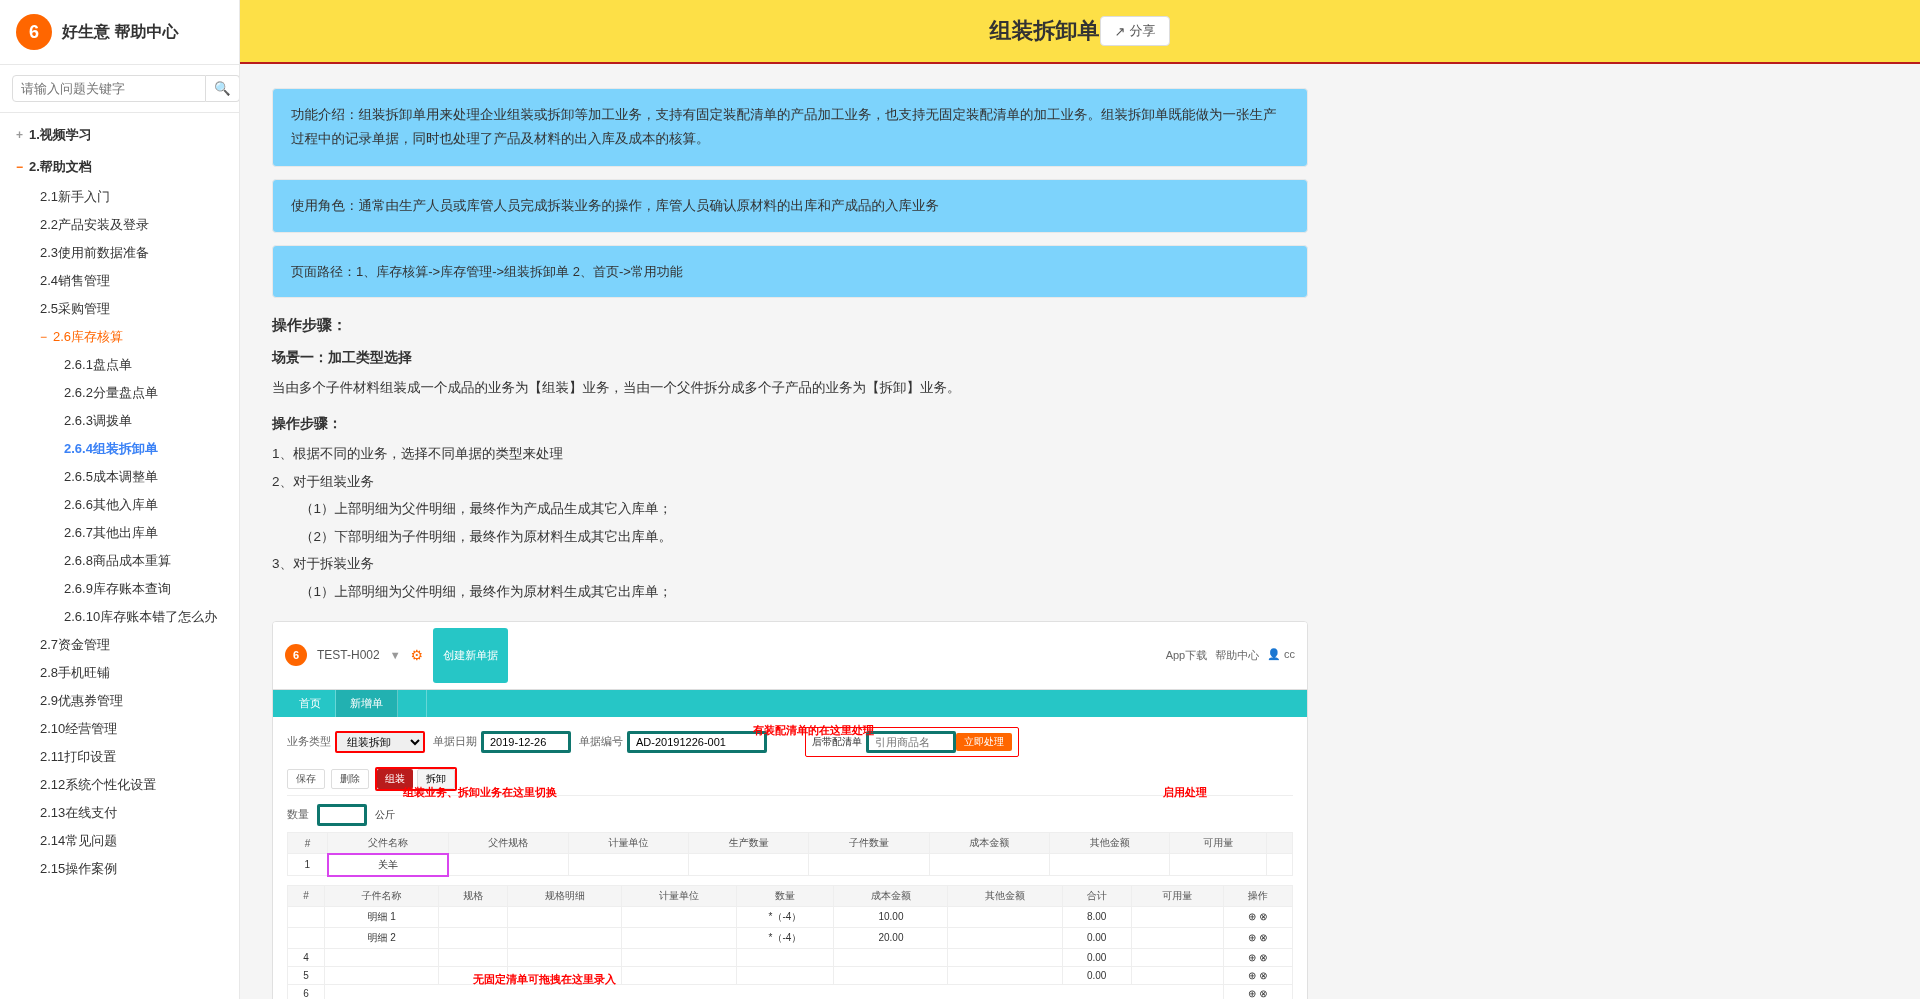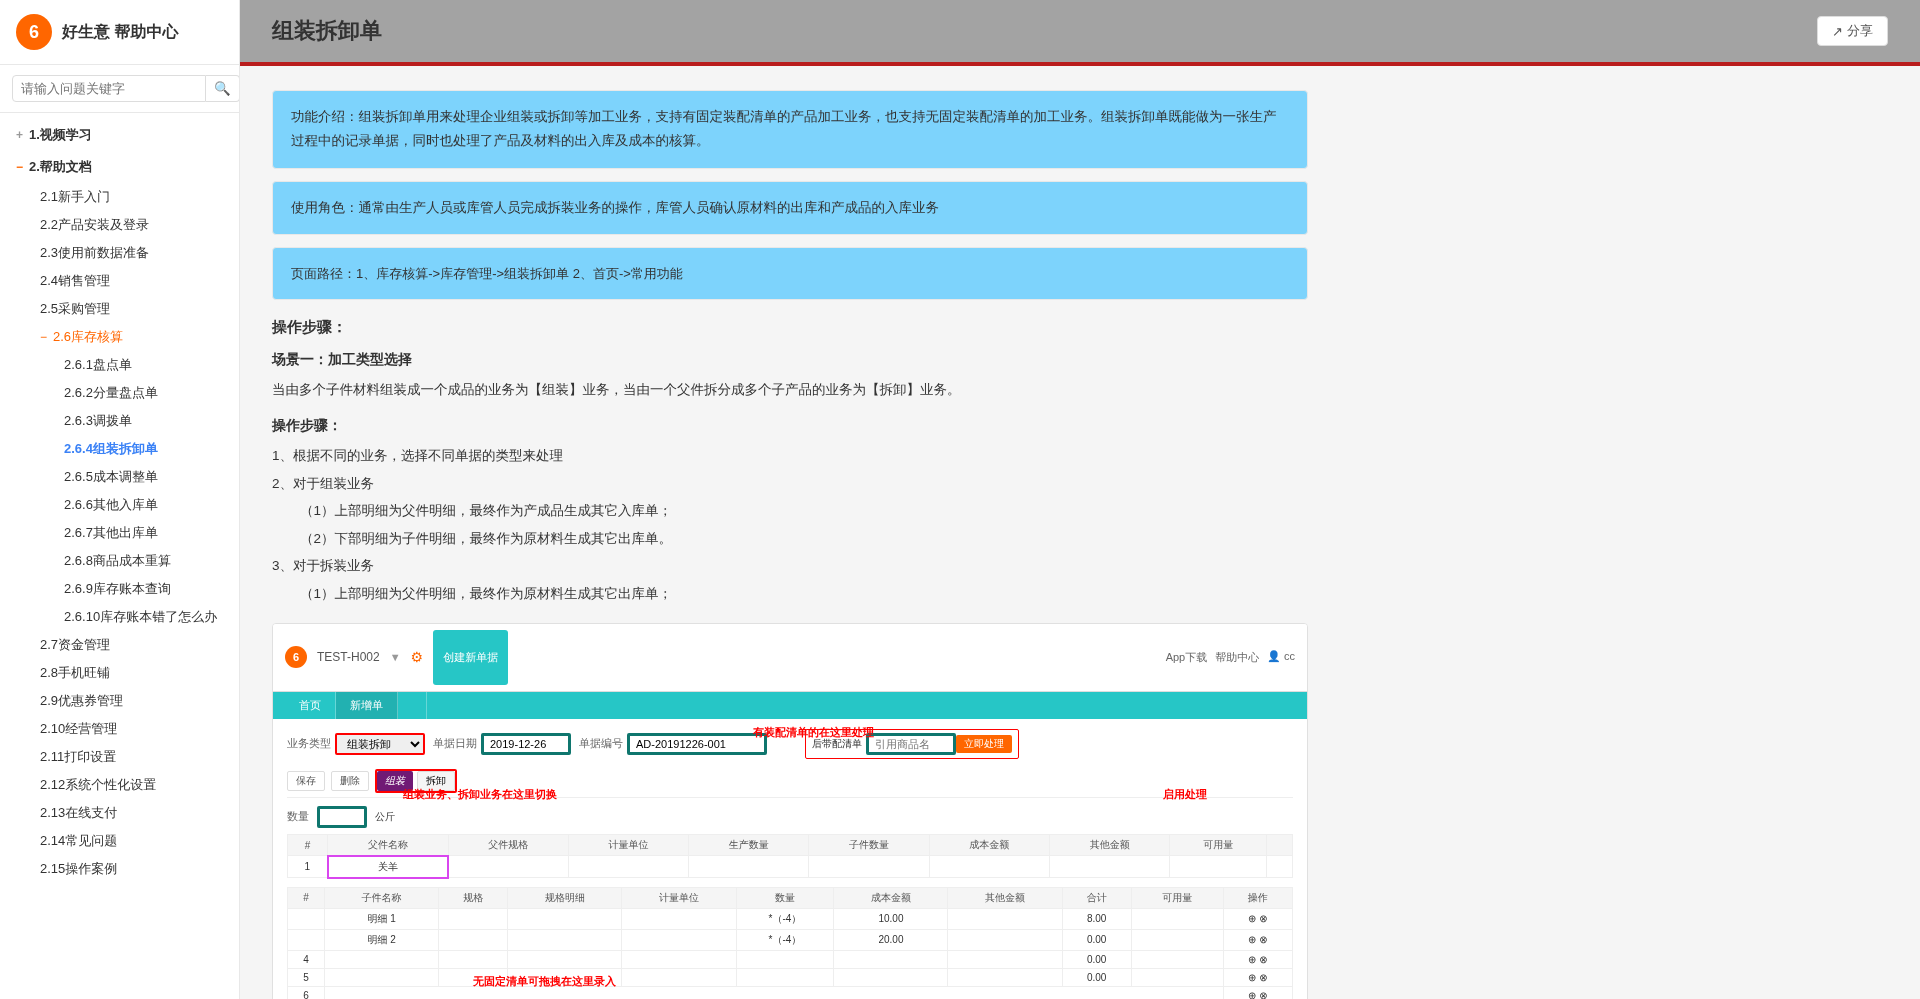--- a/index.html
+++ b/index.html
@@ -77,26 +77,26 @@
     .nav-sub .nav-item.current { color: #f60; font-weight: bold; }
 
     
     #main {
       flex: 1;
       overflow-y: auto;
       background: #f5f5f5;
       padding: 0;
     }
     .main-header {
-      background: #a3a3a3;
+      background: #fde047;
       padding: 16px 32px;
-      border-bottom: 4px solid #b91c1c;
-      display: flex;
-      align-items: center;
-      justify-content: space-between;
+      border-bottom: 2px solid #b91c1c;
+      display: flex;
+      align-items: center;
+      justify-content: center;
     }
     .page-title {
       font-size: 22px;
       font-weight: bold;
       color: #333;
     }
     .share-btn {
       border: 1px solid #ddd;
       background: #fff;
       padding: 5px 14px;
@@ -484,21 +484,21 @@
               <button class="mock-search-confirm">立即处理</button>
             </div>
           </div>
 
           <div style="position:absolute; top: 6px; left: 480px; color: red; font-size: 11px; font-weight: bold; white-space:nowrap;">有装配清单的在这里处理</div>
 
           <div class="mock-toolbar">
             <button class="mock-tool-btn">保存</button>
             <button class="mock-tool-btn">删除</button>
             <div style="border:2px solid red; border-radius:2px; display:flex; gap:4px;">
-              <button class="mock-process-btn" style="background:#701a75;color:#fff;border:none;font-style:italic;">组装</button>
+              <button class="mock-process-btn" style="background:#b91c1c;color:#fff;border:none;">组装</button>
               <button class="mock-process-btn">拆卸</button>
             </div>
           </div>
 
           <div style="position:absolute; top: 68px; left: 130px; color: red; font-size: 11px; font-weight: bold; white-space:nowrap;">组装业务、拆卸业务在这里切换</div>
 
           <div class="mock-form-row">
             <span class="mock-label">数量</span>
             <input class="mock-input" style="width: 50px;" value="">
             <span style="font-size:10px;">公斤</span>

